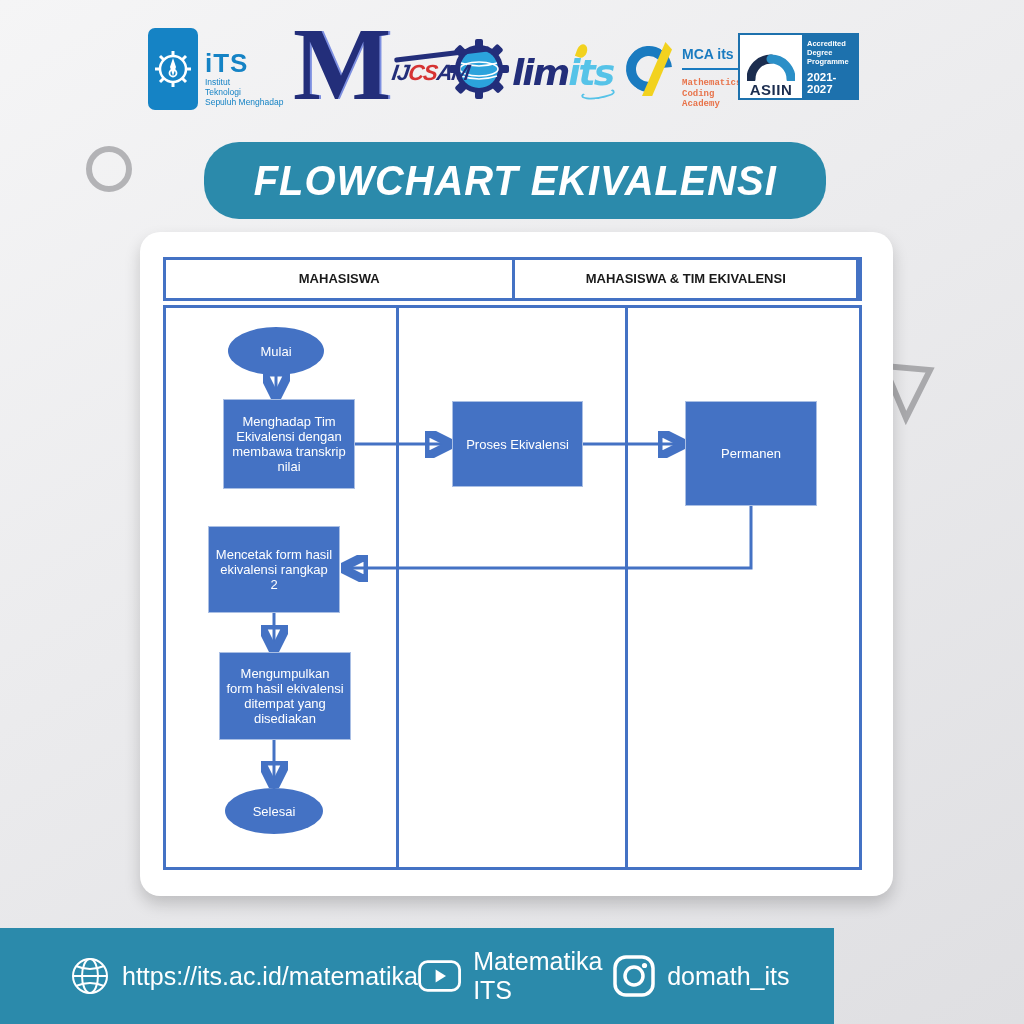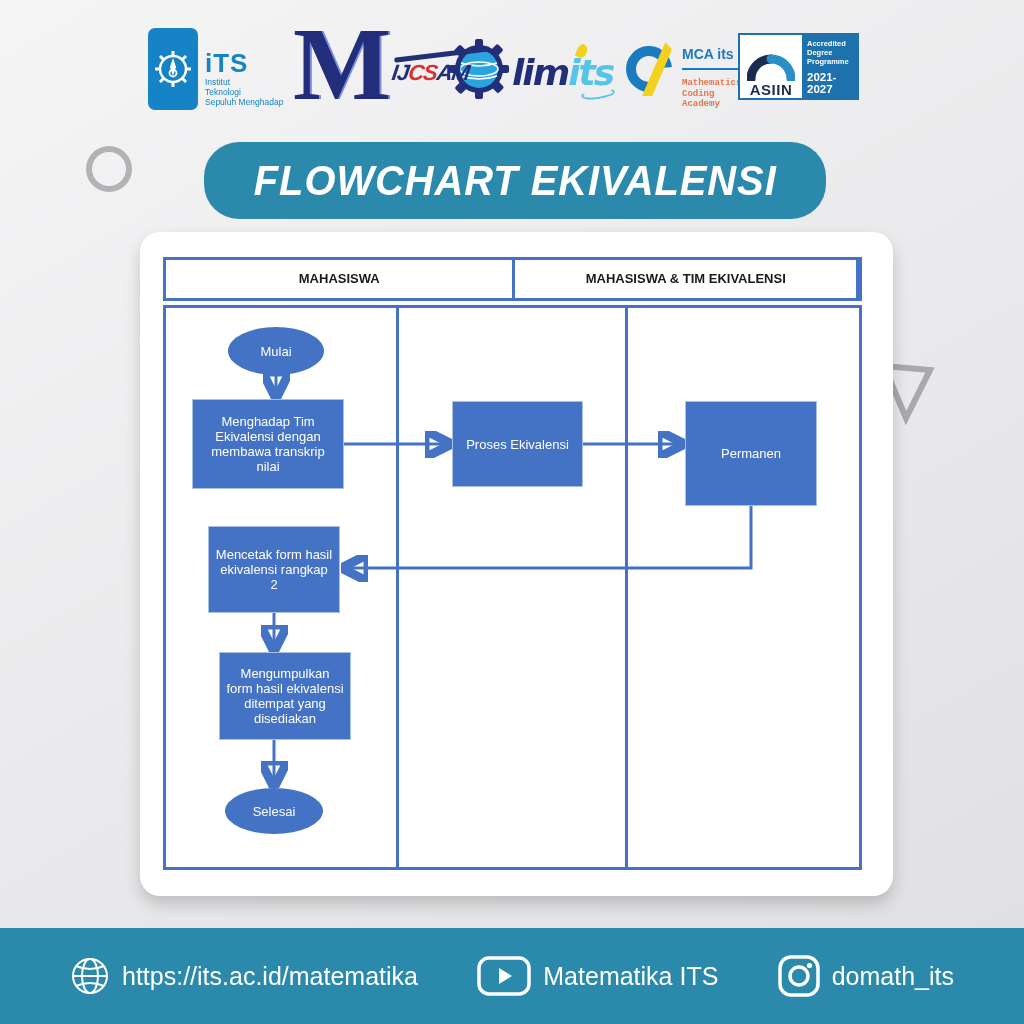--- a/index.html
+++ b/index.html
@@ -85,31 +85,31 @@
     font-weight:bold;font-size:13px;color:var(--header-text);line-height:14px;}
   .c1{flex:234;} .c2{flex:230;border-left:3px solid var(--line-blue);
     border-right:3px solid var(--line-blue);} .c3{flex:235;}
   .lane{height:100%;}
   .fc-shapes{position:absolute;left:0;top:0;width:699px;height:613px;}
   .node{position:absolute;background:var(--node-blue);color:#fff;display:flex;
     align-items:center;justify-content:center;text-align:center;font-size:13px;
     line-height:15px;padding:4px 6px;border:1px solid rgba(255,255,255,0.55);}
   .ellipse{border-radius:50%;border:none;}
   .n-start{left:65px;top:70px;width:96px;height:48px;}
-  .n-step1{left:29px;top:142px;width:152px;height:90px;}
+  .n-step1{left:60px;top:142px;width:132px;height:90px;}
   .n-process{left:289px;top:144px;width:131px;height:86px;}
   .n-permanen{left:522px;top:144px;width:132px;height:105px;}
   .n-print{left:45px;top:269px;width:132px;height:87px;}
   .n-submit{left:56px;top:395px;width:132px;height:88px;}
   .n-end{left:62px;top:531px;width:98px;height:46px;}
   .fc-arrows{position:absolute;left:0;top:0;}
   .fc-arrows path,.fc-arrows line{stroke:var(--line-blue);stroke-width:3;fill:none;}
 
   
-  .footer{position:absolute;left:0;top:928px;width:1024px;height:96px;background:var(--teal);
+  .footer{position:absolute;left:0;top:928px;width:834px;height:96px;background:var(--teal);
     display:flex;align-items:center;padding:0 70px;justify-content:space-between;}
   .footer-item{display:flex;align-items:center;gap:12px;color:#fff;font-size:25px;}
   .footer svg{display:block;}
 </style>
 </head>
 <body>
 
 <div class="canvas">
 
   <div class="bg-circle"></div>

